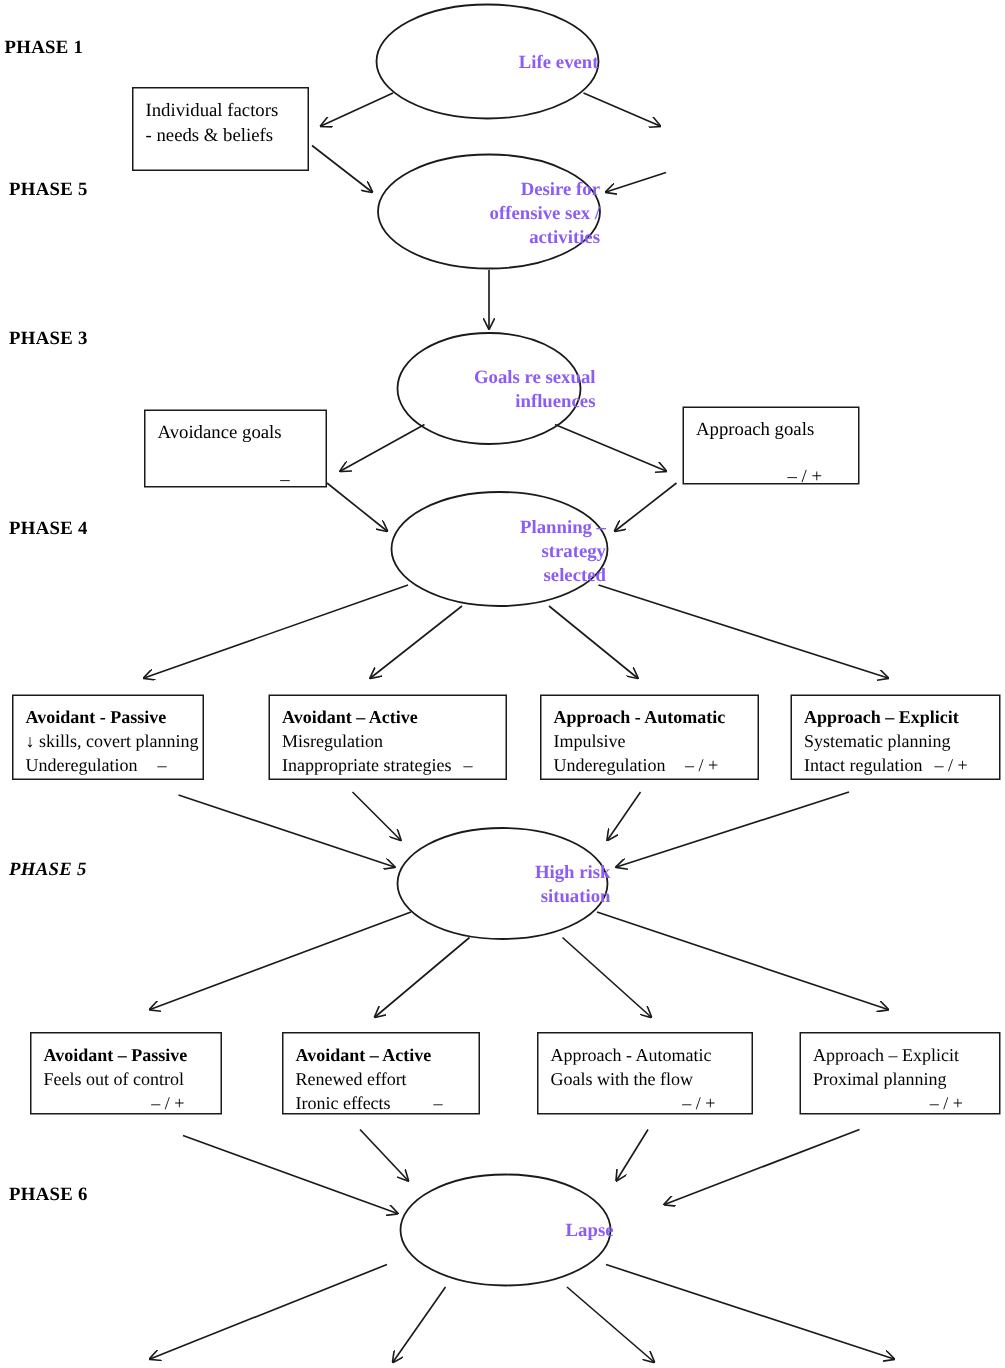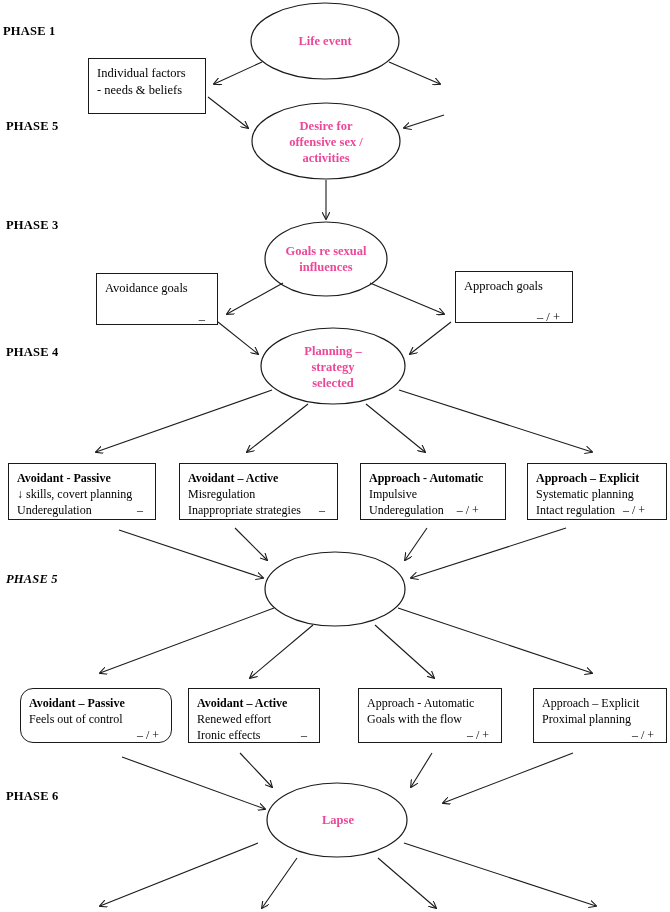--- a/index.html
+++ b/index.html
@@ -31,21 +31,21 @@
     letter-spacing: 0.2px;
     white-space: nowrap;
   }
   .node-box {
     position: absolute;
     border: 1.2px solid #1a1a1a;
     box-sizing: border-box;
     background: #fff;
     font-size: 12.5px;
     color: #000;
-    padding: 6px 12px 4px 8px;
+    padding: 6px 24px 4px 8px;
   }
   .node-box .line {
     display: block;
     line-height: 1.35;
     white-space: nowrap;
   }
   .node-box .line.bold {
     font-weight: bold;
   }
   .node-box .line.valence-right {
@@ -54,25 +54,25 @@
   .node-box .line.split {
     display: flex;
     justify-content: space-between;
     align-items: baseline;
   }
   .node-box .line.split .val {
     margin-left: 8px;
   }
   .ellipse-label {
     position: absolute;
-    text-align: center;
+    text-align: right;
     font-weight: bold;
     font-size: 12.5px;
     line-height: 1.28;
-    color: #ec4899;
+    color: #8b5cf6;
     pointer-events: none;
   }
 </style>
 </head>
 <body>
 
 <div id="page">
 
   <svg class="diagram" viewBox="0 0 670 912">
     <defs>
@@ -159,20 +159,24 @@
     <div>Goals re sexual</div>
     <div>influences</div>
   </div>
 
   <div class="ellipse-label" style="left:262px; top:343px; width:142px;">
     <div>Planning –</div>
     <div>strategy</div>
     <div>selected</div>
   </div>
 
+  <div class="ellipse-label" style="left:265px; top:573px; width:142px;">
+    <div>High risk</div>
+    <div>situation</div>
+  </div>
 
   <div class="ellipse-label" style="left:267px; top:812px; width:142px;">
     <span>Lapse</span>
   </div>
 
   <div class="node-box" style="left:88px; top:58px; width:118px; height:56px;">
     <span class="line">Individual factors</span>
     <span class="line">- needs &amp; beliefs</span>
   </div>
 
@@ -180,21 +184,21 @@
   <div class="node-box" style="left:96px; top:273px; width:122px; height:52px;">
     <span class="line">Avoidance goals</span>
     <span class="line valence-right" style="margin-top:14px;">–</span>
   </div>
 
   <div class="node-box" style="left:455px; top:271px; width:118px; height:52px;">
     <span class="line">Approach goals</span>
     <span class="line valence-right" style="margin-top:14px;">– / +</span>
   </div>
 
-  <div class="node-box" style="left:8px; top:463px; width:148px; height:57px; font-size:12px;">
+  <div class="node-box" style="left:8px; top:463px; width:128px; height:57px; font-size:12px;">
     <span class="line bold">Avoidant - Passive</span>
     <span class="line">↓ skills, covert planning</span>
     <span class="line split">
       <span>Underegulation</span>
       <span class="val">–</span>
     </span>
   </div>
 
   <div class="node-box" style="left:179px; top:463px; width:159px; height:57px; font-size:12px;">
     <span class="line bold">Avoidant – Active</span>
@@ -216,21 +220,21 @@
 
   <div class="node-box" style="left:527px; top:463px; width:140px; height:57px; font-size:12px;">
     <span class="line bold">Approach – Explicit</span>
     <span class="line">Systematic planning</span>
     <span class="line">
       <span>Intact regulation</span>
       <span class="val" style="margin-left:5px;">– / +</span>
     </span>
   </div>
 
-  <div class="node-box" style="left:20px; top:688px; width:152px; height:55px; font-size:12px;border-radius:13px;">
+  <div class="node-box" style="left:20px; top:688px; width:128px; height:55px; font-size:12px;">
     <span class="line bold">Avoidant – Passive</span>
     <span class="line">Feels out of control</span>
     <span class="line valence-right">– / +</span>
   </div>
 
   <div class="node-box" style="left:188px; top:688px; width:132px; height:55px; font-size:12px;">
     <span class="line bold">Avoidant – Active</span>
     <span class="line">Renewed effort</span>
     <span class="line split">
       <span>Ironic effects</span>

